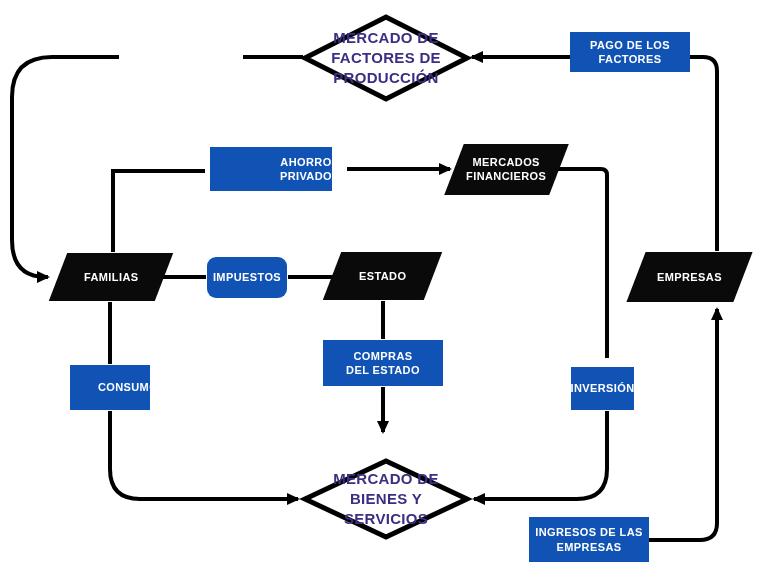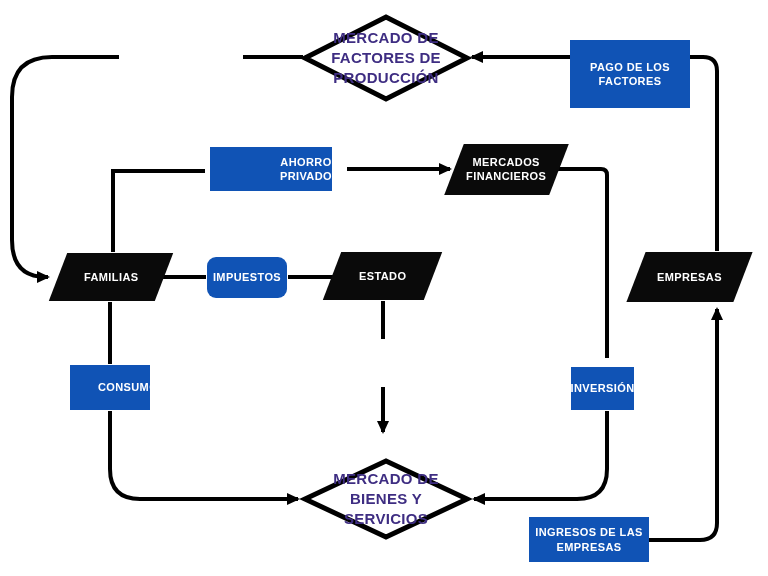--- a/index.html
+++ b/index.html
@@ -71,34 +71,38 @@
 
     <path class="wire" marker-end="url(#arw)" d="M607 411 V469 Q607 499 577 499 H474"></path>
 
     <path class="wire" marker-end="url(#arw)" d="M649 540 H700 Q717 540 717 523 V309"></path>
 
     <polygon class="diamond" points="305,58 386,17 467,58 386,99"></polygon>
     <polygon class="diamond" points="305,499 386,461 467,499 386,537"></polygon>
   </svg>
 
 
-  <div class="node blue-box" style="left:570px;top:32px;width:120px;height:68px;margin-top:8px;">
+  <div class="node blue-box" style="left:570px;top:32px;width:120px;height:40px;">
     <span class="lbl">PAGO DE LOS
 FACTORES</span>
   </div>
 
   <div class="node blue-box" style="left:210px;top:147px;width:122px;height:44px;justify-content:flex-end;">
     <span class="lbl">AHORRO
 PRIVADO</span>
   </div>
 
   <div class="node blue-box" style="left:207px;top:257px;width:80px;height:41px;border-radius:9px;">
     <span class="lbl">IMPUESTOS</span>
   </div>
 
+  <div class="node blue-box" style="left:323px;top:340px;width:120px;height:46px;">
+    <span class="lbl">COMPRAS
+DEL ESTADO</span>
+  </div>
 
   <div class="node blue-box" style="left:70px;top:365px;width:80px;height:45px;padding-left:36px;">
     <span class="lbl">CONSUMO</span>
   </div>
 
   <div class="node blue-box" style="left:571px;top:367px;width:63px;height:43px;">
     <span class="lbl">INVERSIÓN</span>
   </div>
 
   <div class="node blue-box" style="left:529px;top:517px;width:120px;height:45px;align-items:center;">

